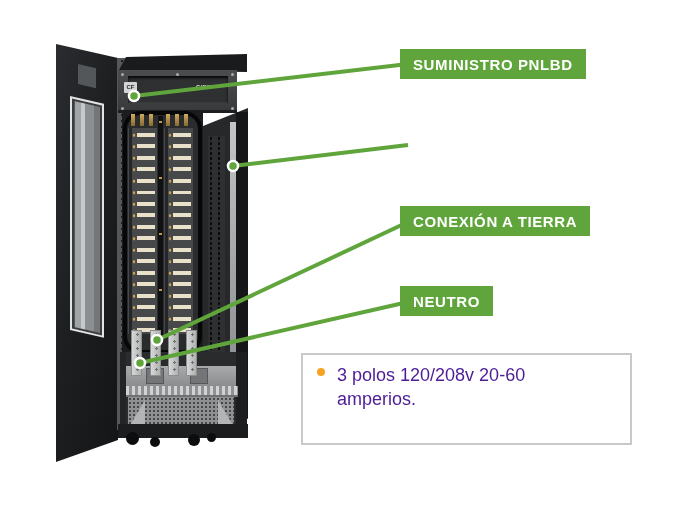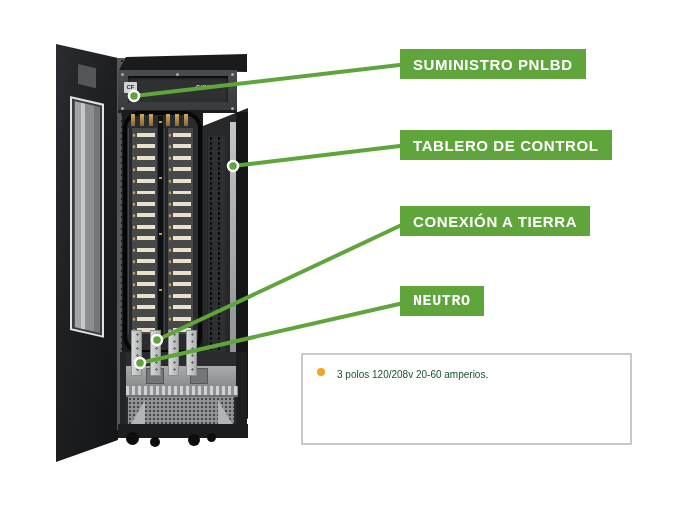--- a/index.html
+++ b/index.html
@@ -138,35 +138,35 @@
 
   
   .callout{
     position:absolute;left:400px;background:#5fa53c;color:#ffffff;
     font-size:15px;font-weight:bold;letter-spacing:.6px;
     padding:7px 13px 6px 13px;white-space:nowrap;
   }
   .c1{top:49px;}
   .c2{top:130px;}
   .c3{top:206px;}
-  .c4{top:286px;font-family:Liberation Mono, monospace;}
+  .c4{top:286px;}
 
   
   .infobox{
     position:absolute;left:301px;top:353px;width:331px;height:92px;
     background:#ffffff;border:2px solid #c9c9c9;
     padding:8px 14px 8px 14px;
   }
   .info-item{display:flex;align-items:flex-start;}
   .ring{
     flex:0 0 auto;width:5px;height:5px;border:4px solid #f5a321;border-radius:50%;
     margin-top:5px;margin-right:12px;background:#ffffff;
   }
   .info-text{
-    color:#14532d;font-size:10px;line-height:24px;max-width:260px;
+    color:#4c1d95;font-size:18px;line-height:24px;max-width:260px;
   }
 </style>
 </head>
 <body>
 
 <div class="stage">
 
   <div class="rack">
 
     <div class="left-door">
@@ -243,21 +243,20 @@
     <line x1="233" y1="166" x2="408" y2="145" stroke="#5fa53c" stroke-width="4"></line>
     <line x1="157" y1="340" x2="408" y2="222" stroke="#5fa53c" stroke-width="4"></line>
     <line x1="140" y1="363" x2="408" y2="302" stroke="#5fa53c" stroke-width="4"></line>
     <circle cx="134" cy="96" r="5" fill="#5fa53c" stroke="#ffffff" stroke-width="2.5"></circle>
     <circle cx="233" cy="166" r="5" fill="#5fa53c" stroke="#ffffff" stroke-width="2.5"></circle>
     <circle cx="157" cy="340" r="5" fill="#5fa53c" stroke="#ffffff" stroke-width="2.5"></circle>
     <circle cx="140" cy="363" r="5" fill="#5fa53c" stroke="#ffffff" stroke-width="2.5"></circle>
   </svg>
 
   <div class="callout c1">SUMINISTRO PNLBD</div>
-  <div class="callout c2">TABLERO DE CONTROL</div>
   <div class="callout c3">CONEXIÓN A TIERRA</div>
   <div class="callout c4">NEUTRO</div>
 
   <div class="infobox">
     <div class="info-item">
       <span class="ring"></span>
       <span class="info-text">3 polos 120/208v 20-60 amperios.</span>
     </div>
   </div>
 

